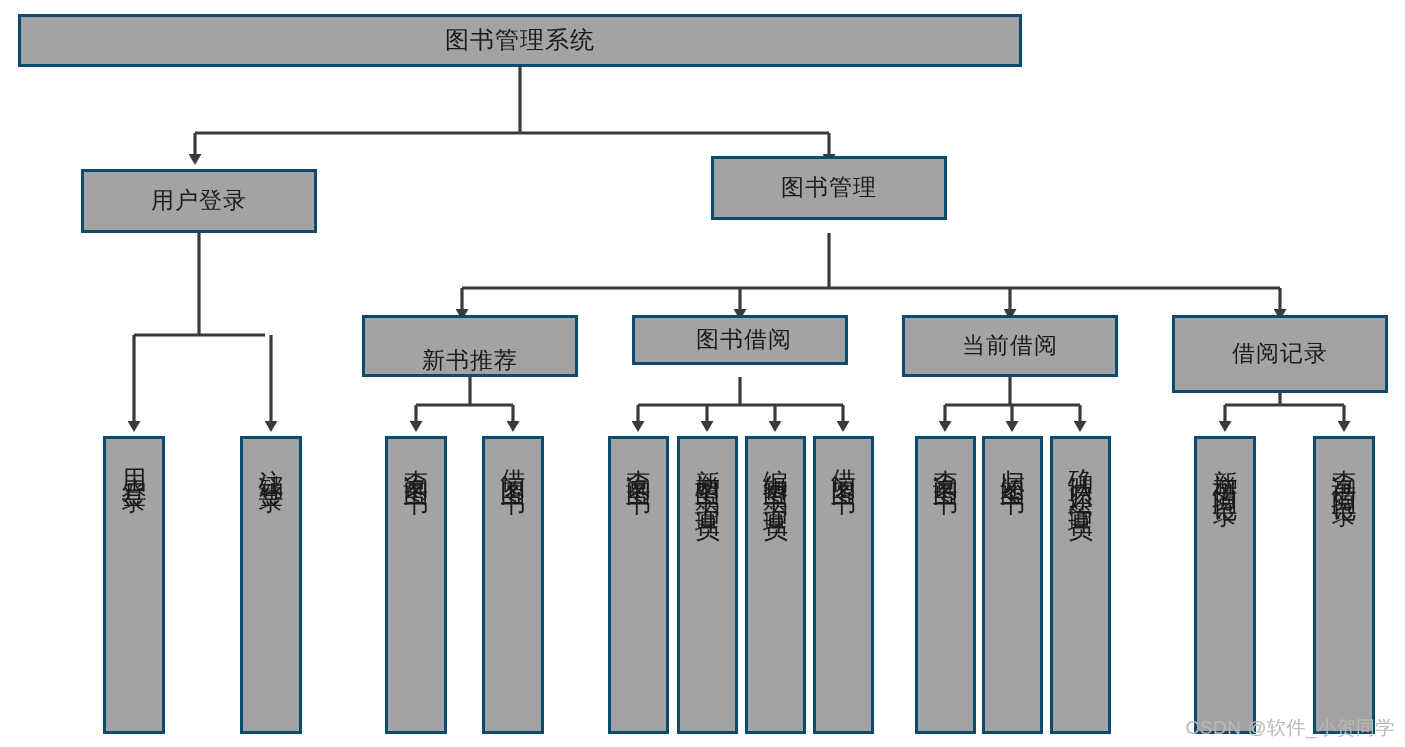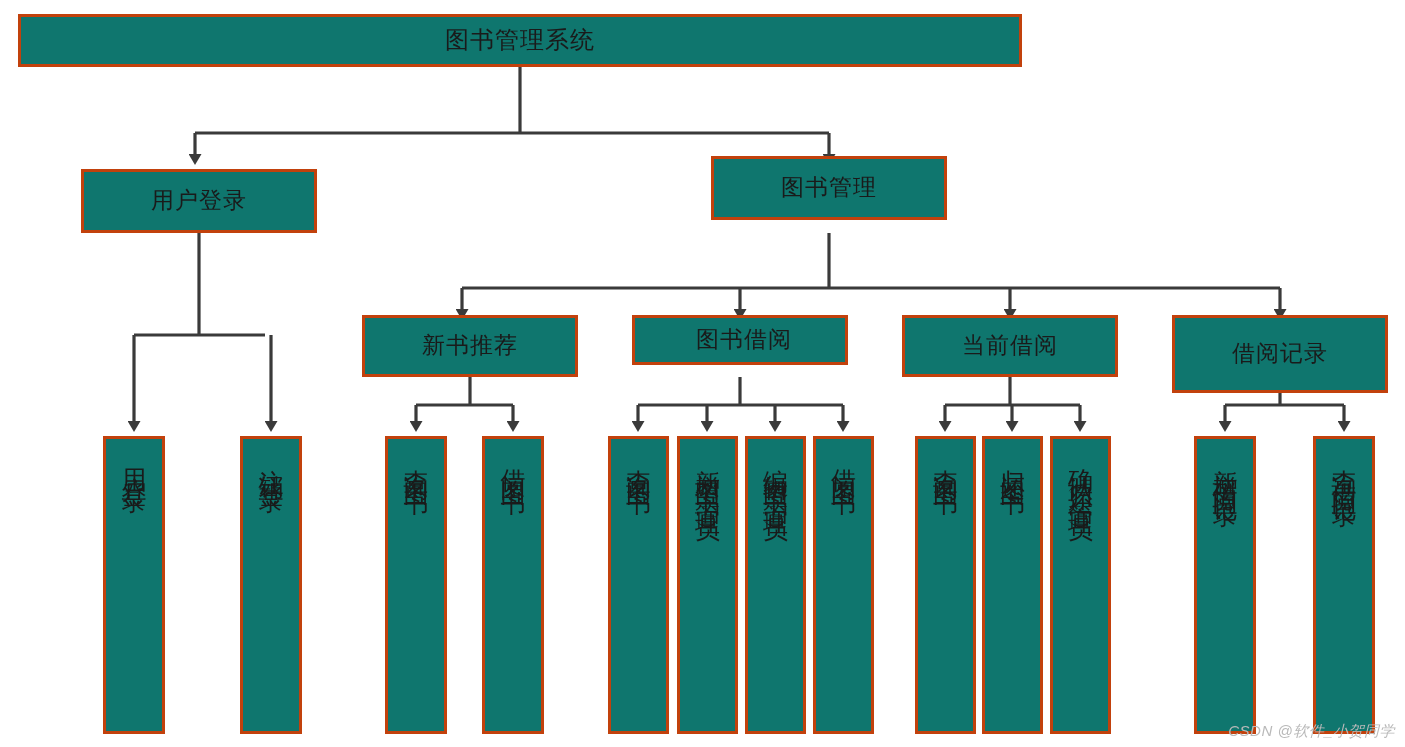--- a/index.html
+++ b/index.html
@@ -1,31 +1,31 @@
 <!DOCTYPE html>
 <html><head>
 <meta charset="utf-8">
 <style>
   html,body{margin:0;padding:0;background:#ffffff;}
   body{width:1405px;height:747px;overflow:hidden;
        font-family:"Liberation Sans","DejaVu Sans",sans-serif;}
   #canvas{position:relative;width:1405px;height:747px;background:#fff;}
   svg.links{position:absolute;left:0;top:0;width:1405px;height:747px;}
-  .node{position:absolute;box-sizing:border-box;background:#0f766e;
-        border:3px solid #c2410c;display:flex;align-items:center;
+  .node{position:absolute;box-sizing:border-box;background:#a3a3a3;
+        border:3px solid #0c4a6e;display:flex;align-items:center;
         justify-content:center;color:#1a1a1a;}
   .node-label{display:block;text-align:center;line-height:1.18;}
   .node.horiz .node-label{font-size:23px;letter-spacing:1px;}
   .node.root .node-label{font-size:24px;letter-spacing:1px;}
   .node.vert{padding:10px 2px;align-items:flex-start;justify-content:center;}
   .node.vert .node-label{writing-mode:vertical-rl;text-orientation:upright;
         font-size:25px;letter-spacing:7px;line-height:1.0;
         white-space:nowrap;margin:0 auto;}
-  .watermark{position:absolute;right:10px;bottom:6px;font-size:15px;
-        color:#b9b9b9;letter-spacing:0.5px;white-space:nowrap;font-style:italic;}
+  .watermark{position:absolute;right:10px;bottom:6px;font-size:19px;
+        color:#b9b9b9;letter-spacing:0.5px;white-space:nowrap;}
 </style>
 </head>
 <body>
 
 <div id="canvas">
 
   <svg class="links" viewBox="0 0 1405 747" xmlns="http://www.w3.org/2000/svg">
     <defs>
       <marker id="arr" markerWidth="11" markerHeight="13" refX="1" refY="6.5" orient="auto" markerUnits="userSpaceOnUse">
         <path d="M0,0 L11,6.5 L0,13 Z" fill="#3a3a3a"></path>
@@ -79,21 +79,21 @@
     <span class="node-label">图书管理系统</span>
   </div>
 
   <div class="node horiz" style="left:81px;top:169px;width:236px;height:64px;">
     <span class="node-label">用户登录</span>
   </div>
   <div class="node horiz" style="left:711px;top:156px;width:236px;height:64px;">
     <span class="node-label">图书管理</span>
   </div>
 
-  <div class="node horiz" style="left:362px;top:315px;width:216px;height:62px;">
+  <div class="node horiz" style="left:362px;top:315px;width:216px;height:62px;align-items:flex-end;">
     <span class="node-label">新书推荐</span>
   </div>
   <div class="node horiz" style="left:632px;top:315px;width:216px;height:50px;padding-left:8px;">
     <span class="node-label">图书借阅</span>
   </div>
   <div class="node horiz" style="left:902px;top:315px;width:216px;height:62px;">
     <span class="node-label">当前借阅</span>
   </div>
   <div class="node horiz" style="left:1172px;top:315px;width:216px;height:78px;">
     <span class="node-label">借阅记录</span>

